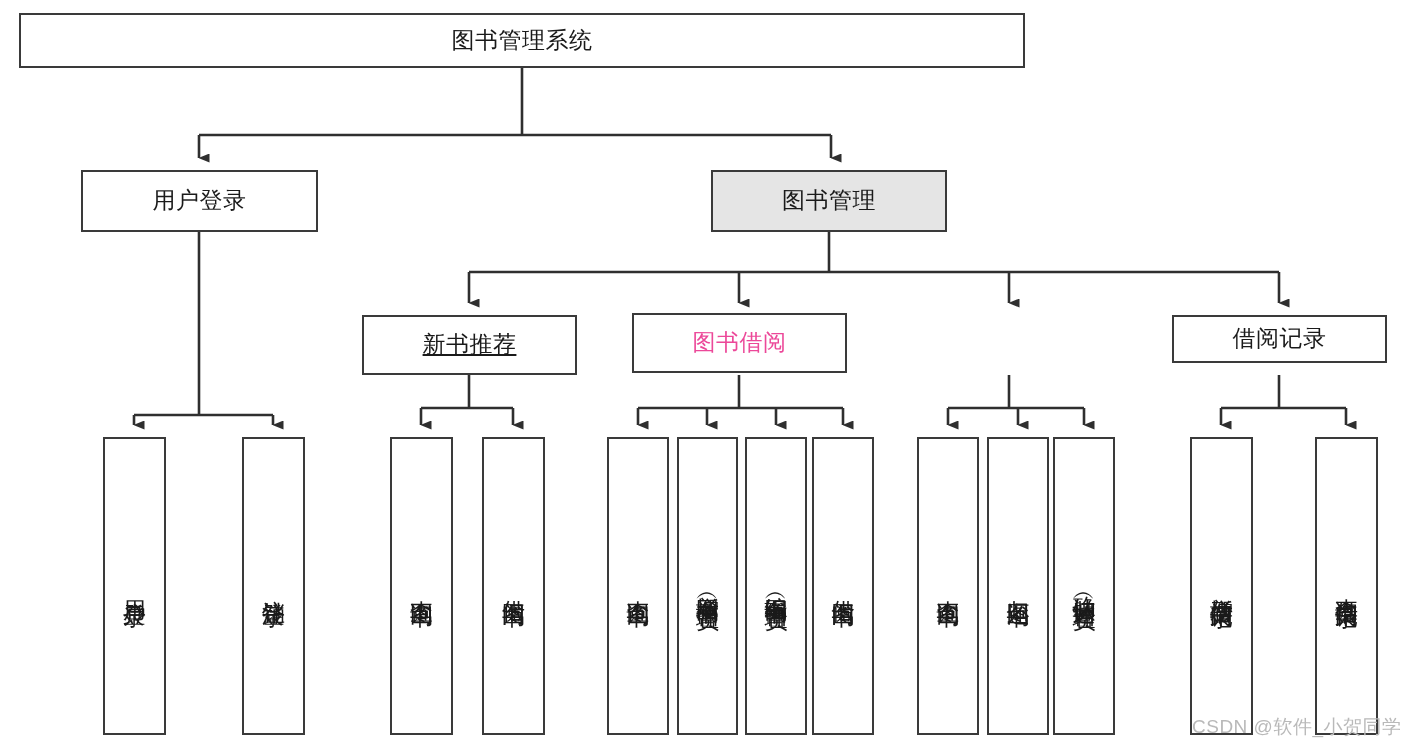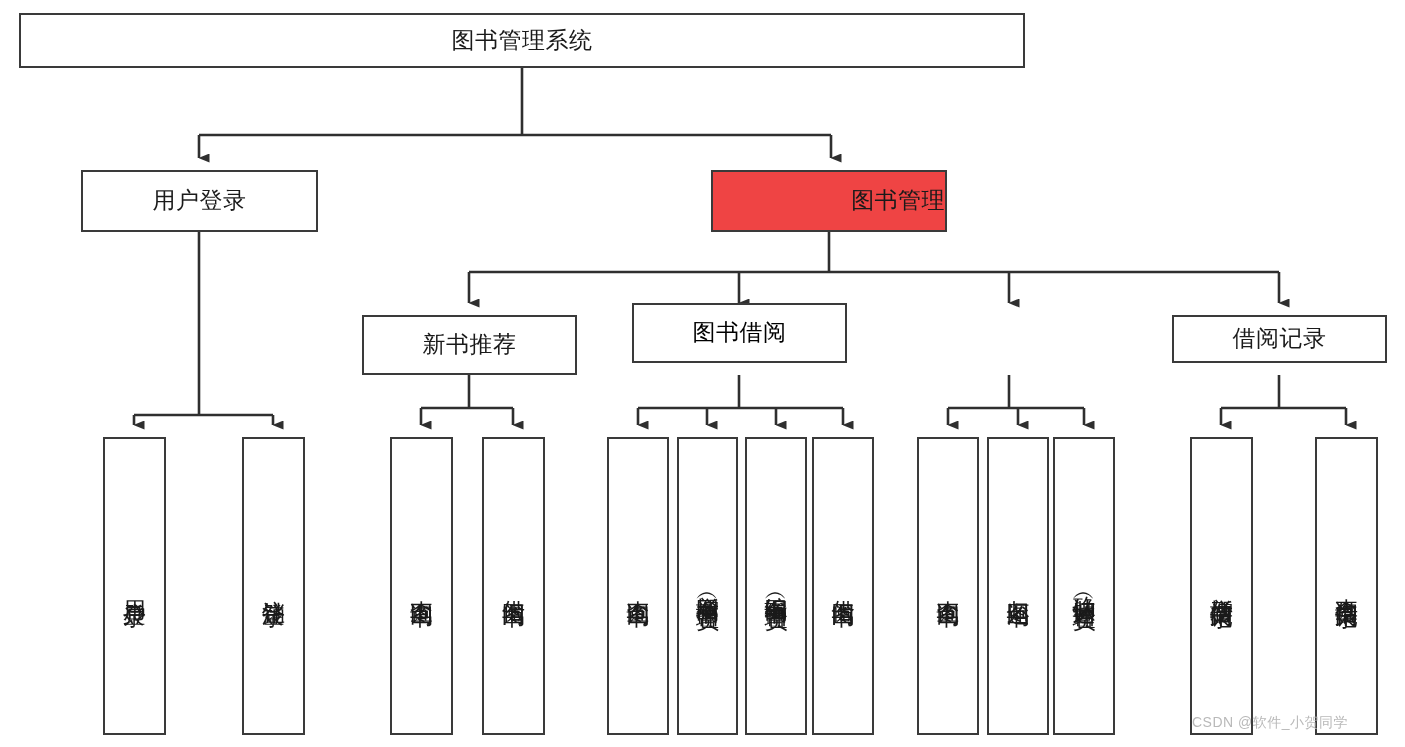--- a/index.html
+++ b/index.html
@@ -57,21 +57,21 @@
   .node.v .node-label {
     font-size: 23px;
     writing-mode: vertical-rl;
     text-orientation: upright;
     letter-spacing: 0.08em;
     line-height: 1;
     max-height: 282px;
   }
   .watermark {
     position: absolute;
-    font-size: 14px;
+    font-size: 19px;
     color: #b9b9b9;
     white-space: nowrap;
     z-index: 5;
     letter-spacing: 0.5px;
   }
 </style>
 </head>
 <body>
 
 <div id="canvas">
@@ -126,28 +126,28 @@
     </g>
   </svg>
 
   <div class="node root h" style="left: 19px; top: 13px; width: 1006px; height: 55px; border-color: rgb(58, 58, 58); background: rgb(255, 255, 255); color: rgb(26, 26, 26);">
     <span class="node-label">图书管理系统</span>
   </div>
 
   <div class="node h" style="left: 81px; top: 170px; width: 237px; height: 62px; border-color: rgb(58, 58, 58); background: rgb(255, 255, 255); color: rgb(26, 26, 26);">
     <span class="node-label">用户登录</span>
   </div>
-  <div class="node h" style="left: 711px; top: 170px; width: 236px; height: 62px; border-color: rgb(58, 58, 58); background: #ef4444; color: rgb(26, 26, 26); justify-content: flex-end;">
+  <div class="node h" style="left: 711px; top: 170px; width: 236px; height: 62px; border-color: rgb(58, 58, 58); background: #e5e5e5; color: rgb(26, 26, 26);">
     <span class="node-label">图书管理</span>
   </div>
 
-  <div class="node h" style="left: 362px; top: 315px; width: 215px; height: 60px; border-color: rgb(58, 58, 58); background: rgb(255, 255, 255); color: rgb(26, 26, 26);">
+  <div class="node h" style="left: 362px; top: 315px; width: 215px; height: 60px; border-color: rgb(58, 58, 58); background: rgb(255, 255, 255); color: rgb(26, 26, 26); text-decoration: underline;">
     <span class="node-label">新书推荐</span>
   </div>
-  <div class="node h" style="left: 632px; top: 303px; width: 215px; height: 60px; border-color: rgb(58, 58, 58); background: rgb(255, 255, 255); color: #000000; text-align: center;">
+  <div class="node h" style="left: 632px; top: 313px; width: 215px; height: 60px; border-color: rgb(58, 58, 58); background: rgb(255, 255, 255); color: #ec4899; text-align: center;">
     <span class="node-label">图书借阅</span>
   </div>
   <div class="node h" style="left: 1172px; top: 315px; width: 215px; height: 48px; border-color: rgb(58, 58, 58); background: rgb(255, 255, 255); color: rgb(26, 26, 26);">
     <span class="node-label">借阅记录</span>
   </div>
 
   <div class="node v" style="left: 103px; top: 437px; width: 63px; height: 298px; border-color: rgb(58, 58, 58); background: rgb(255, 255, 255); color: rgb(26, 26, 26);">
     <span class="node-label">用户登录</span>
   </div>
   <div class="node v" style="left: 242px; top: 437px; width: 63px; height: 298px; border-color: rgb(58, 58, 58); background: rgb(255, 255, 255); color: rgb(26, 26, 26);">

